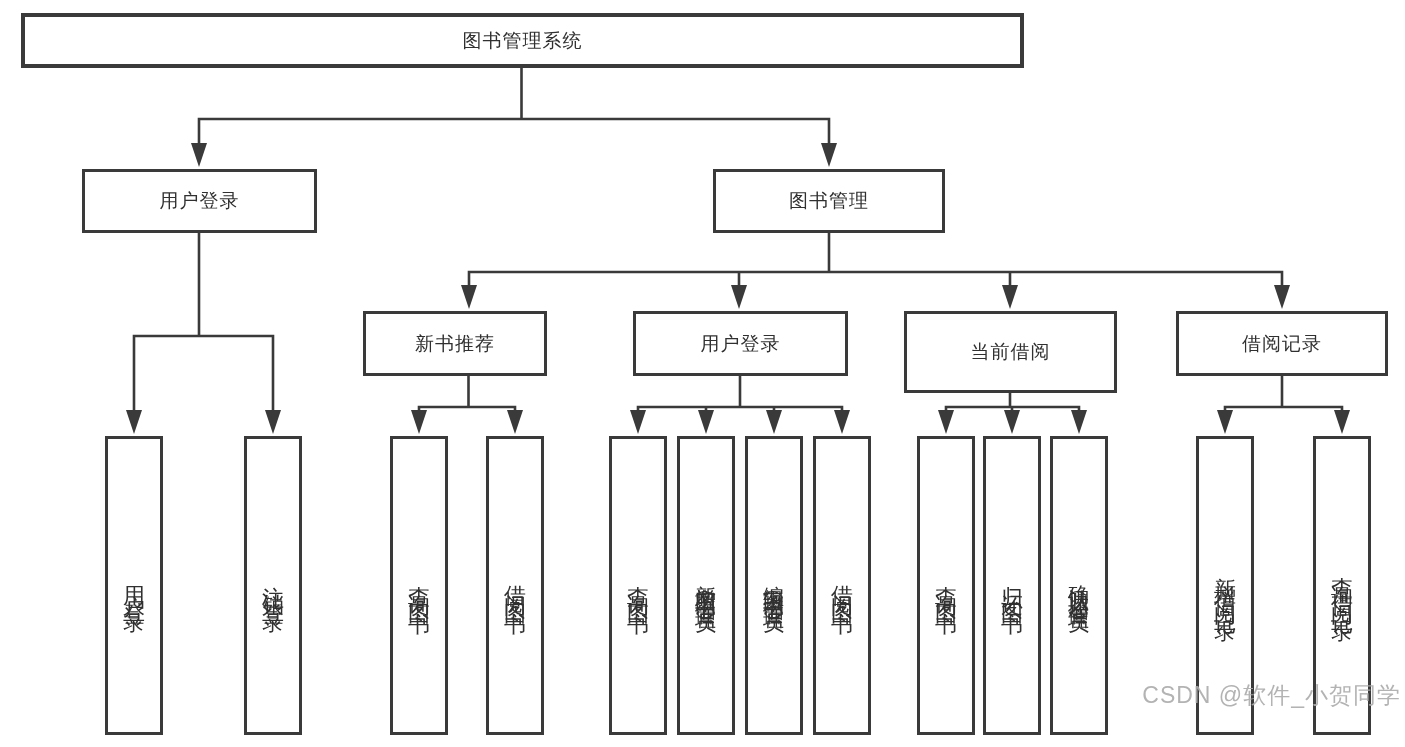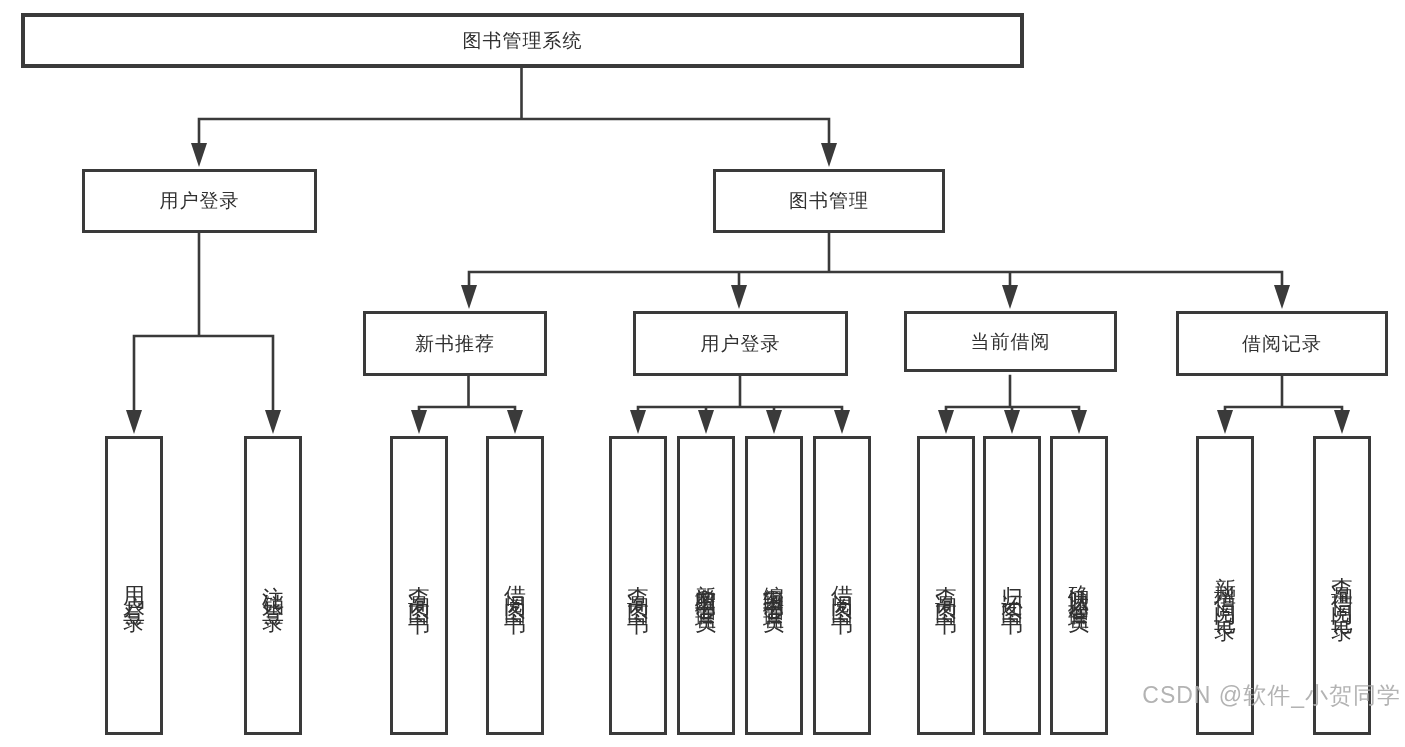--- a/index.html
+++ b/index.html
@@ -105,21 +105,21 @@
   <div class="node" style="left:713px;top:169px;width:232px;height:64px;">
     <span class="lbl">图书管理</span>
   </div>
 
   <div class="node" style="left:363px;top:311px;width:184px;height:65px;">
     <span class="lbl">新书推荐</span>
   </div>
   <div class="node" style="left:633px;top:311px;width:215px;height:65px;">
     <span class="lbl">用户登录</span>
   </div>
-  <div class="node" style="left:904px;top:311px;width:213px;height:61px;justify-content:center;">
+  <div class="node" style="left:904px;top:311px;width:213px;height:82px;justify-content:center;">
     <span class="lbl">当前借阅</span>
   </div>
   <div class="node" style="left:1176px;top:311px;width:212px;height:65px;">
     <span class="lbl">借阅记录</span>
   </div>
 
   <div class="node leaf" style="left:105px;top:436px;width:58px;height:299px;">
     <span class="lbl">用户登录</span>
   </div>
   <div class="node leaf" style="left:244px;top:436px;width:58px;height:299px;">

